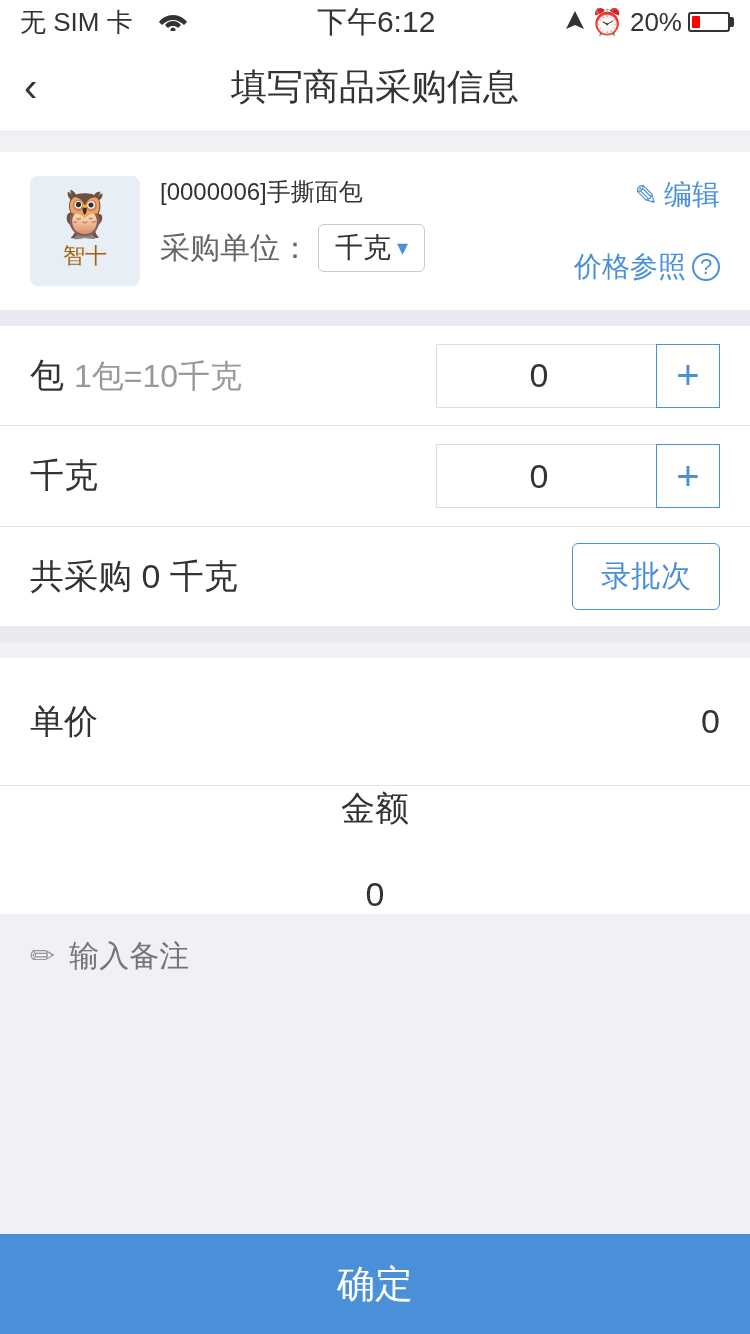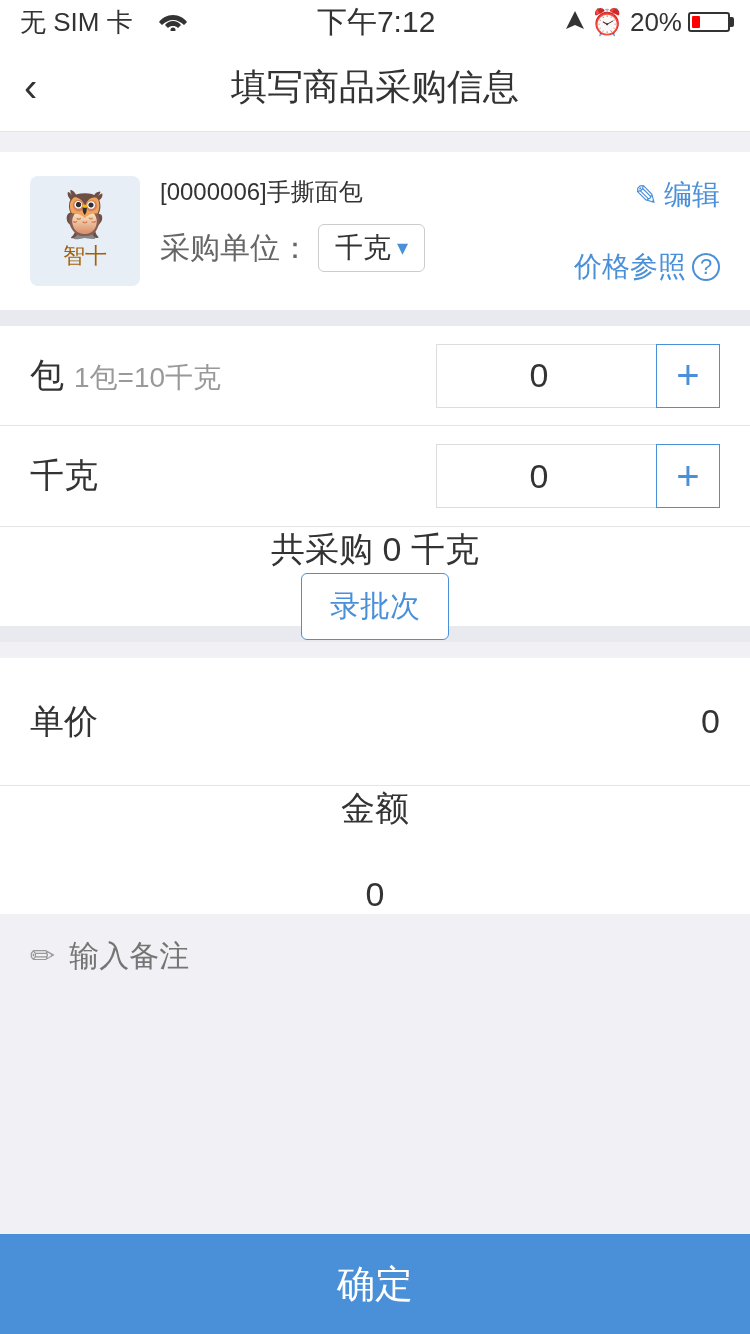--- a/index.html
+++ b/index.html
@@ -176,21 +176,21 @@
       border-bottom: 1px solid #e5e5e5;
     }
     .input-row-label {
       font-size: 34px;
       color: #333;
       display: flex;
       align-items: baseline;
       gap: 10px;
     }
     .input-row-sublabel {
-      font-size: 28px;
+      font-size: 32px;
       color: #999;
     }
     .input-control {
       display: flex;
       align-items: center;
       gap: 0;
     }
     .number-input {
       width: 220px;
       height: 64px;
@@ -216,21 +216,20 @@
     }
 
     
     .summary-row {
       background: #fff;
       display: flex;
       align-items: center;
       justify-content: space-between;
       padding: 0 30px;
       height: 100px;
-      flex-direction: column;
     }
     .summary-text {
       font-size: 34px;
       color: #333;
     }
     .batch-btn {
       border: 1px solid #4a90d9;
       color: #4a90d9;
       background: #fff;
       font-size: 30px;
@@ -322,21 +321,21 @@
     <div class="status-left">
       <span>无 SIM 卡</span>
       <span>
         <svg width="32" height="22" viewBox="0 0 32 22">
           <path d="M16 6 C10 6 5 9 2 13 L5 16 C8 13 12 11 16 11 C20 11 24 13 27 16 L30 13 C27 9 22 6 16 6Z" fill="#333"></path>
           <path d="M16 12 C13 12 10 13.5 8 16 L11 19 C12.5 17.5 14 17 16 17 C18 17 19.5 17.5 21 19 L24 16 C22 13.5 19 12 16 12Z" fill="#333"></path>
           <circle cx="16" cy="21" r="2.5" fill="#333"></circle>
         </svg>
       </span>
     </div>
-    <div class="status-center">下午7:12</div>
+    <div class="status-center">下午6:12</div>
     <div class="status-right">
       <span>
         <svg width="22" height="22" viewBox="0 0 22 22" fill="none">
           <path d="M11 2 L20 20 L11 16 L2 20 Z" fill="#333"></path>
         </svg>
       </span>
       <span>⏰</span>
       <span>20%</span>
       <span class="battery">
         <span class="battery-fill"></span>

